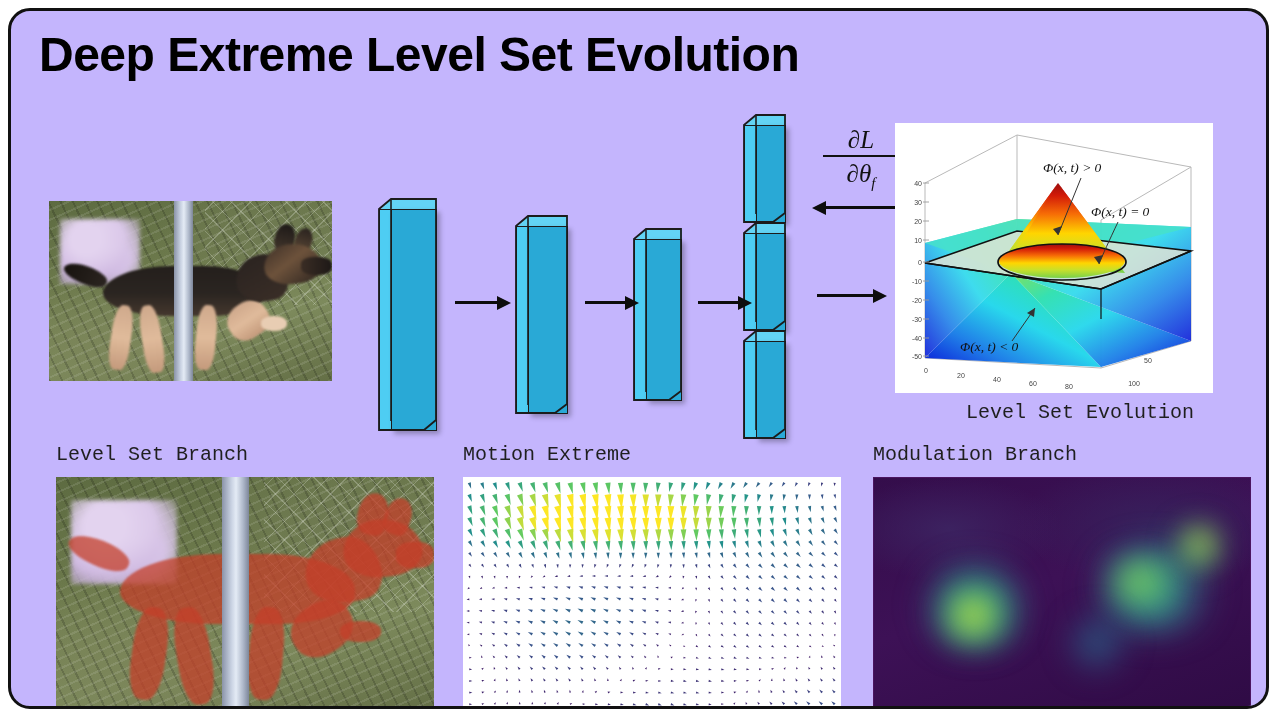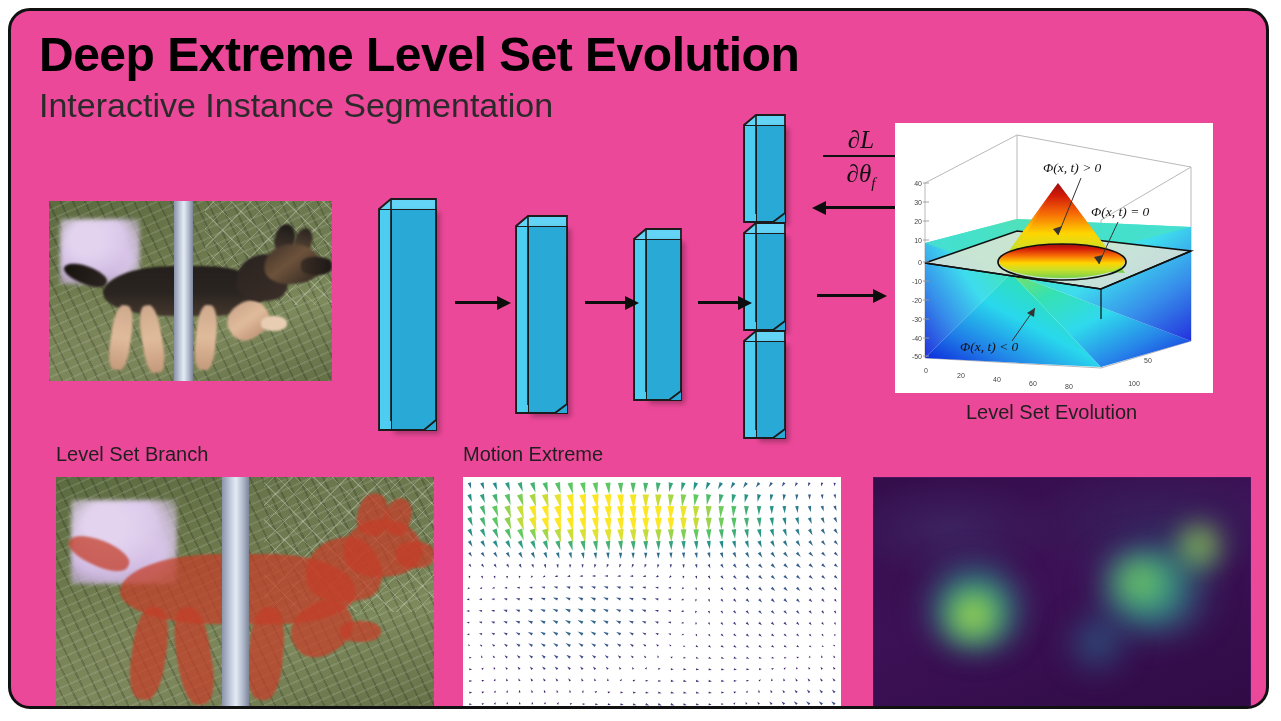--- a/index.html
+++ b/index.html
@@ -1,20 +1,20 @@
 <!DOCTYPE html>
 <html><head>
 <meta charset="utf-8">
 <style>
   html,body{margin:0;padding:0;background:#ffffff;}
   body{width:1281px;height:721px;overflow:hidden;font-family:"Liberation Sans",sans-serif;}
 
   #poster{
     position:absolute;left:8px;top:8px;width:1261px;height:701px;
-    background:#ec4899;border:3px solid #111111;border-radius:22px;
+    background:#c4b5fd;border:3px solid #111111;border-radius:22px;
     box-sizing:border-box;overflow:hidden;
   }
 
   
   #title{
     position:absolute;left:28px;top:16px;
     font-size:48px;font-weight:bold;color:#000;letter-spacing:-0.5px;
     white-space:nowrap;font-family:"Liberation Sans",sans-serif;
   }
   #subtitle{
@@ -154,34 +154,33 @@
 
   
   #lsplot{position:absolute;left:884px;top:112px;width:318px;height:270px;background:#fff;overflow:hidden;}
   #lsplot svg{position:absolute;left:0;top:0;}
   .axtick{font-family:"Liberation Sans",sans-serif;font-size:7px;fill:#444;}
   .phiLab{font-family:"Liberation Serif",serif;font-style:italic;font-size:13.5px;fill:#111;}
 
   
   .caption{
     position:absolute;font-size:20px;font-weight:300;color:#1f1f1f;white-space:nowrap;
-    font-family:Liberation Sans, sans-serif;
+    font-family:Liberation Mono, monospace;
   }
   #cap-lse{left:955px;top:390px;}
   #cap-levelset{left:45px;top:432px;}
   #cap-motion{left:452px;top:432px;}
   #cap-modulation{left:862px;top:432px;}
 </style>
 </head>
 <body>
 
 <div id="poster">
 
   <div id="title">Deep Extreme Level Set Evolution</div>
-  <div id="subtitle">Interactive Instance Segmentation</div>
 
   <div id="input-photo" class="photo">
     <div class="grassbg"></div>
     <div class="fencemesh"></div>
     <div class="flowers"></div>
     <div class="dogpart d-tail"></div>
     <div class="dogpart d-torso"></div>
     <div class="dogpart d-leg l1"></div>
     <div class="dogpart d-leg l2"></div>
     <div class="dogpart d-leg l3"></div>
@@ -385,20 +384,21 @@
 
       <text class="phiLab" x="65" y="228">Φ(x, t) &lt; 0</text>
       <line x1="117" y1="218" x2="140" y2="185" stroke="#333" stroke-width="1"></line>
       <polygon points="140,185 132,190 139,194" fill="#333"></polygon>
     </svg>
   </div>
   <div class="caption" id="cap-lse">Level Set Evolution</div>
 
   <div class="caption" id="cap-levelset">Level Set Branch</div>
   <div class="caption" id="cap-motion">Motion Extreme</div>
+  <div class="caption" id="cap-modulation">Modulation Branch</div>
 
   <div id="seg-photo" class="photo">
     <div class="grassbg"></div>
     <div class="fencemesh"></div>
     <div class="flowers"></div>
     <div class="segoverlay">
       <div class="seg-red s-tail"></div>
       <div class="seg-red s-torso"></div>
       <div class="seg-red s-l1"></div>
       <div class="seg-red s-l2"></div>

